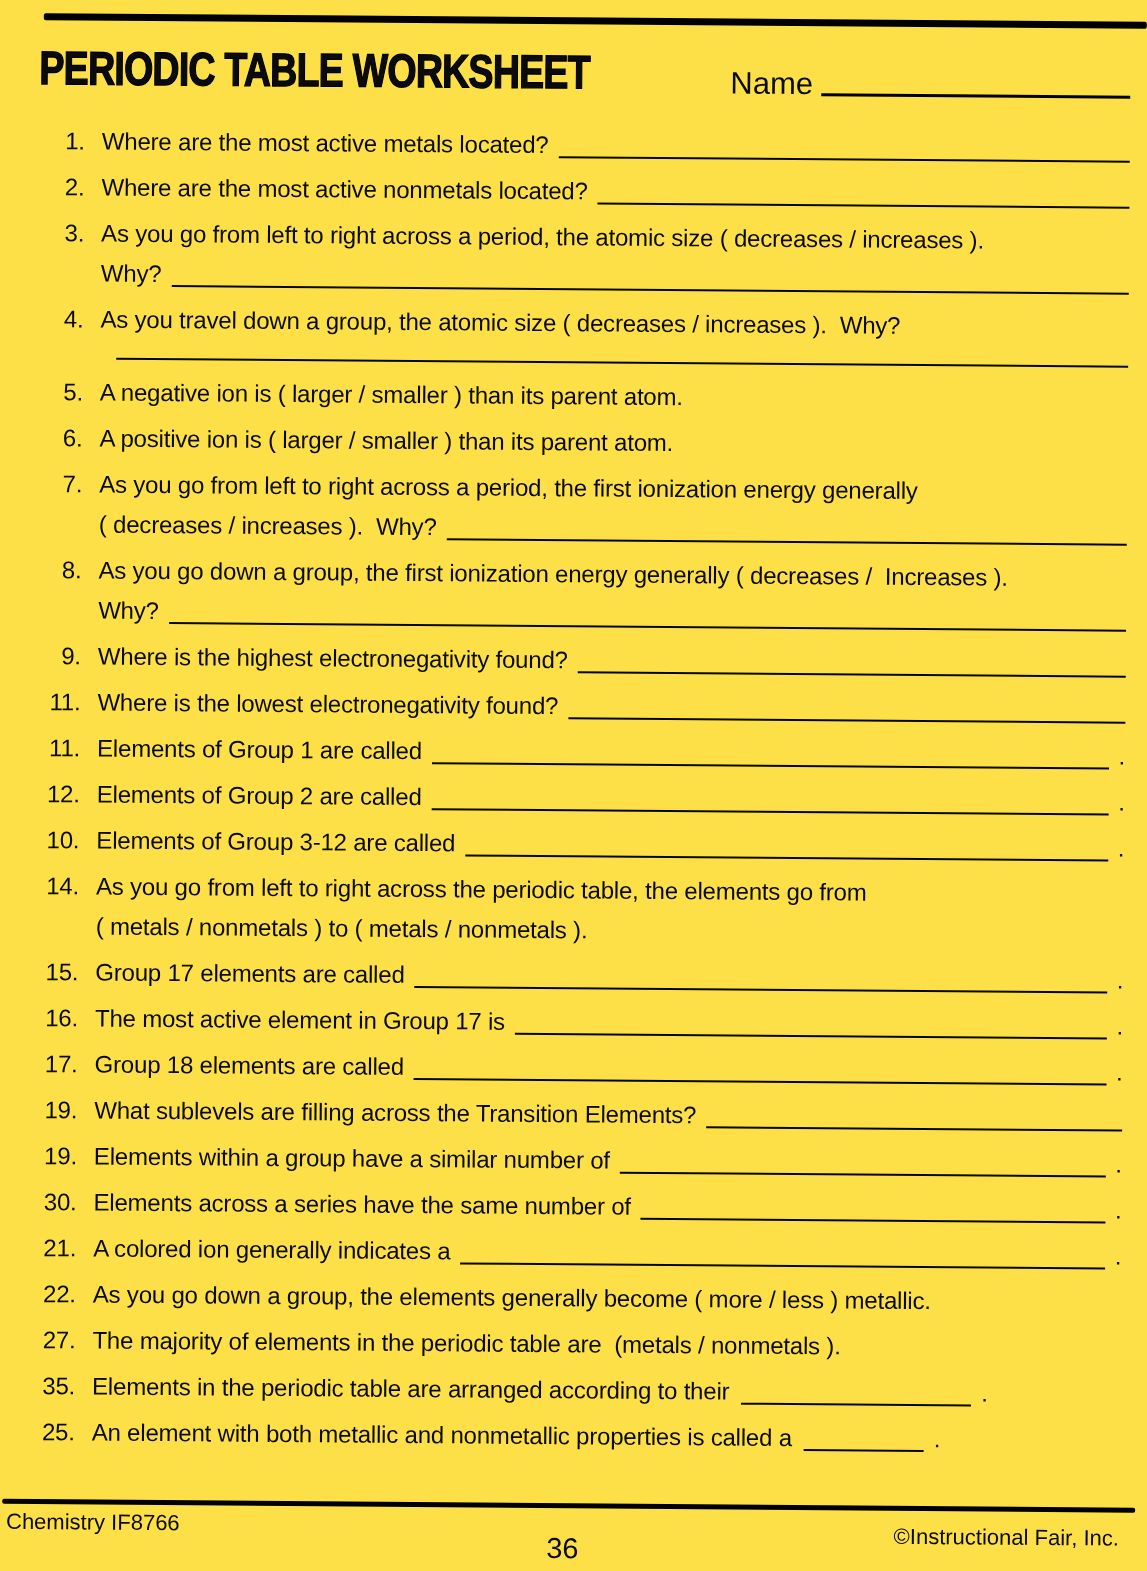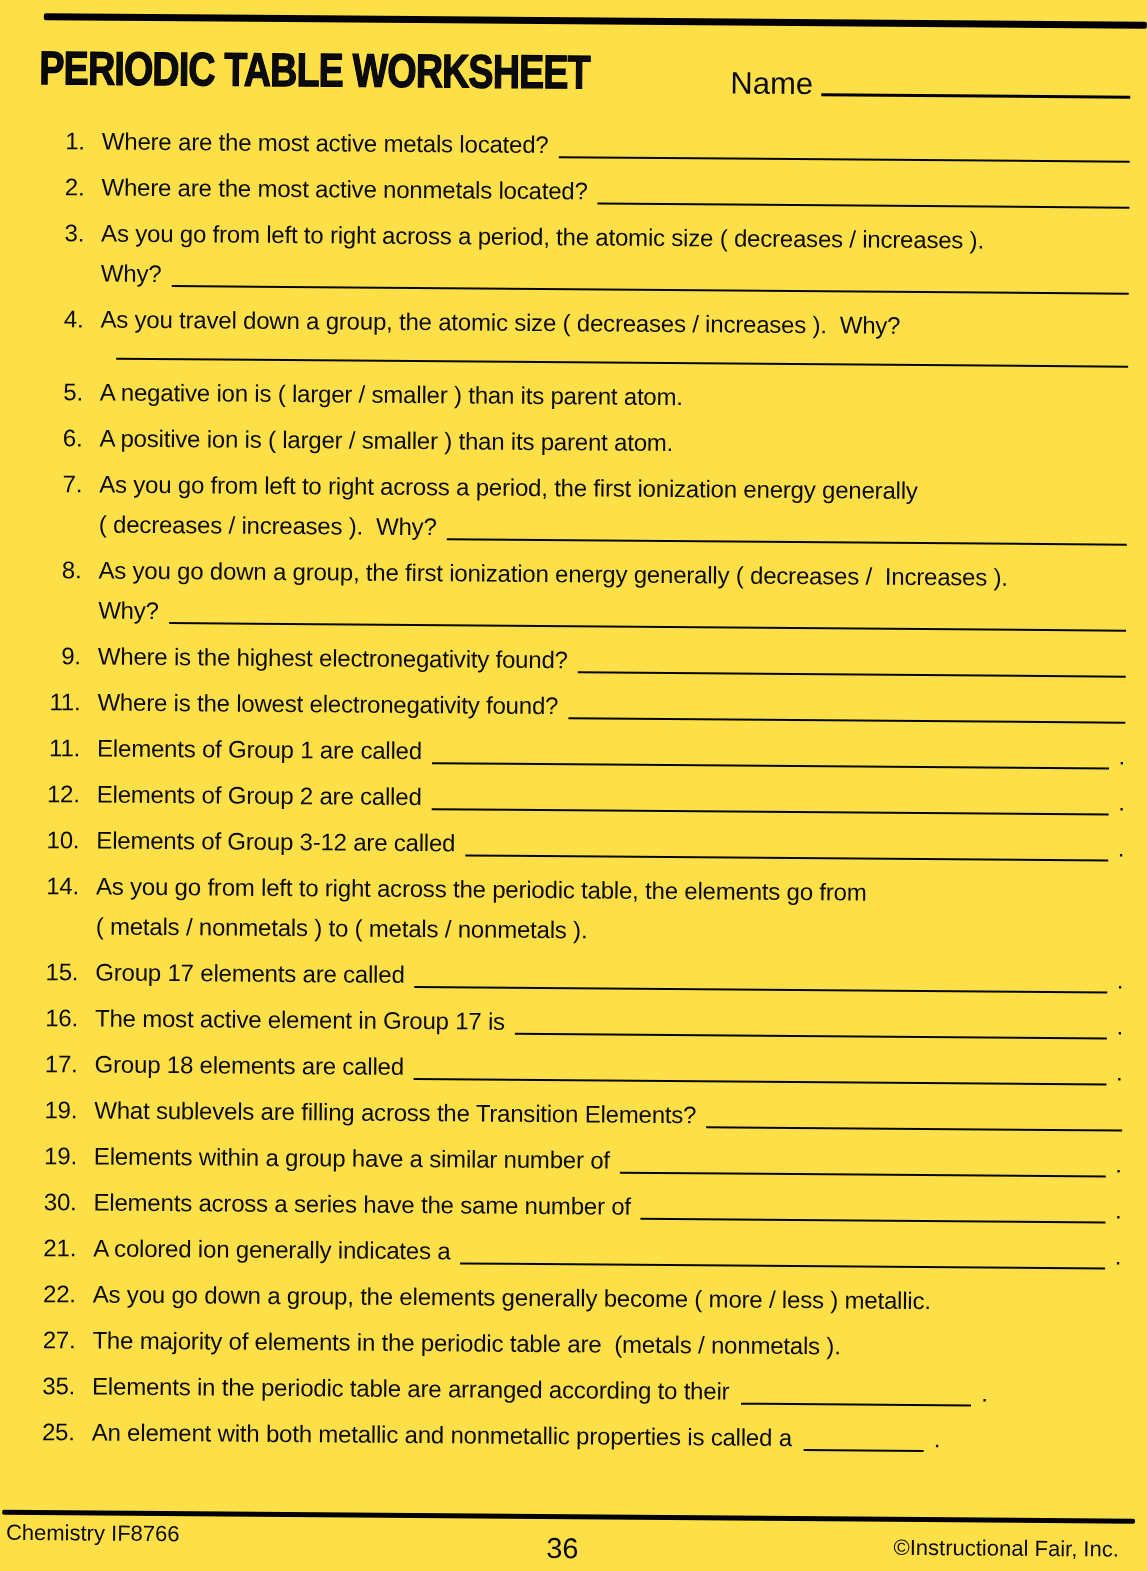--- a/index.html
+++ b/index.html
@@ -32,21 +32,21 @@
   .qline{display:flex;}
   .qtext{white-space:pre;}
   .blank{border-bottom:2.5px solid #060606;margin-bottom:7px;align-self:stretch;}
   .blank.fill{flex:1 1 auto;margin-left:10px;}
   .blank.fixed{flex:0 0 auto;margin-left:12px;}
   .tail{margin-left:10px;}
   footer{flex:0 0 auto;}
   .frule{height:5px;background:#000;margin:0 -16px 0 -26px;border-radius:2px;}
   .frow{display:flex;align-items:flex-start;padding-top:5px;font-size:22px;}
   .f-left{flex:1;text-align:left;margin-left:-22px;}
-  .f-center{flex:0 0 auto;font-size:29px;margin-top:8px;}
+  .f-center{flex:0 0 auto;font-size:29px;margin-top:19px;}
   .f-right{flex:1;text-align:right;margin-top:8px;}
 </style>
 </head>
 <body>
 
 <div class="sheet">
   <div class="rot">
 
     <div class="top-rule"></div>
 

